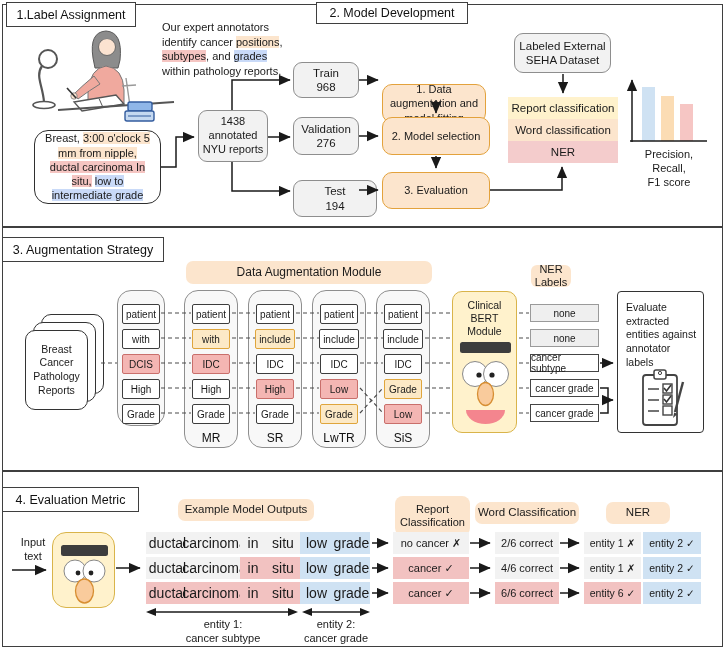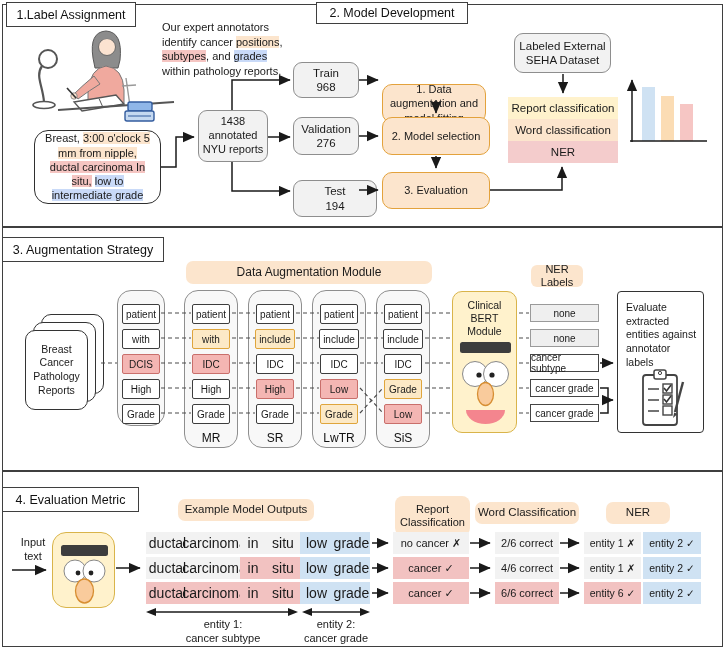--- a/index.html
+++ b/index.html
@@ -136,20 +136,23 @@
   <div class="stackrow" style="left:508px;top:97px;width:110px;height:22px;background:#FFF2CC;">
       <span>Report classification</span>
     </div>
   <div class="stackrow" style="left:508px;top:119px;width:110px;height:22px;background:#FCE5CD;">
       <span>Word classification</span>
     </div>
   <div class="stackrow" style="left:508px;top:141px;width:110px;height:22px;background:#F4CCCC;">
       <span>NER</span>
     </div>
 
+  <div class="lbl prel" style="left:630px;top:148px;width:78px;"><span class="prel">Precision,
+Recall,
+F1 score</span></div>
 
   <div class="hdr" style="left:186px;top:261px;width:246px;height:23px;">
       <span>Data Augmentation Module</span>
     </div>
 
   <div class="card" style="left:41px;top:314px;width:63px;height:80px;"></div>
   <div class="card" style="left:33px;top:322px;width:63px;height:80px;"></div>
   <div class="card" style="left:25px;top:330px;width:63px;height:80px;display:flex;align-items:center;justify-content:center;text-align:center;font-size:10.5px;line-height:1.3;padding:2px;">
       <span>Breast Cancer Pathology Reports</span>
     </div>
@@ -202,21 +205,21 @@
       <rect x="5" y="4" width="51" height="11" rx="2.5" fill="#3d3d3d"></rect>
       <circle cx="20" cy="36" r="12.5" fill="#fff" stroke="#888" stroke-width="1"></circle>
       <circle cx="41" cy="36" r="12.5" fill="#fff" stroke="#888" stroke-width="1"></circle>
       <circle cx="24" cy="37" r="2.6" fill="#222"></circle>
       <circle cx="37" cy="37" r="2.6" fill="#222"></circle>
       <ellipse cx="30.5" cy="56" rx="8" ry="11.5" fill="#F9CB9C" stroke="#D78E32" stroke-width="1.3"></ellipse>
       <path d="M11,72 A19.5,14 0 0 0 50,72 Z" fill="#F4858E"></path>
     </svg>
   </div>
 
-  <div class="hdr" style="left:531px;top:265px;width:52px;height:22px;font-size:11px;border-radius:6px;">
+  <div class="hdr" style="left:531px;top:265px;width:40px;height:22px;font-size:11px;border-radius:6px;">
       <span>NER Labels</span>
     </div>
   <div class="nerlab gray" style="left:530px;top:304px;width:69px;">
       <span>none</span>
     </div>
   <div class="nerlab gray" style="left:530px;top:329px;width:69px;">
       <span>none</span>
     </div>
   <div class="nerlab white" style="left:530px;top:354px;width:69px;">
       <span>cancer subtype</span>

